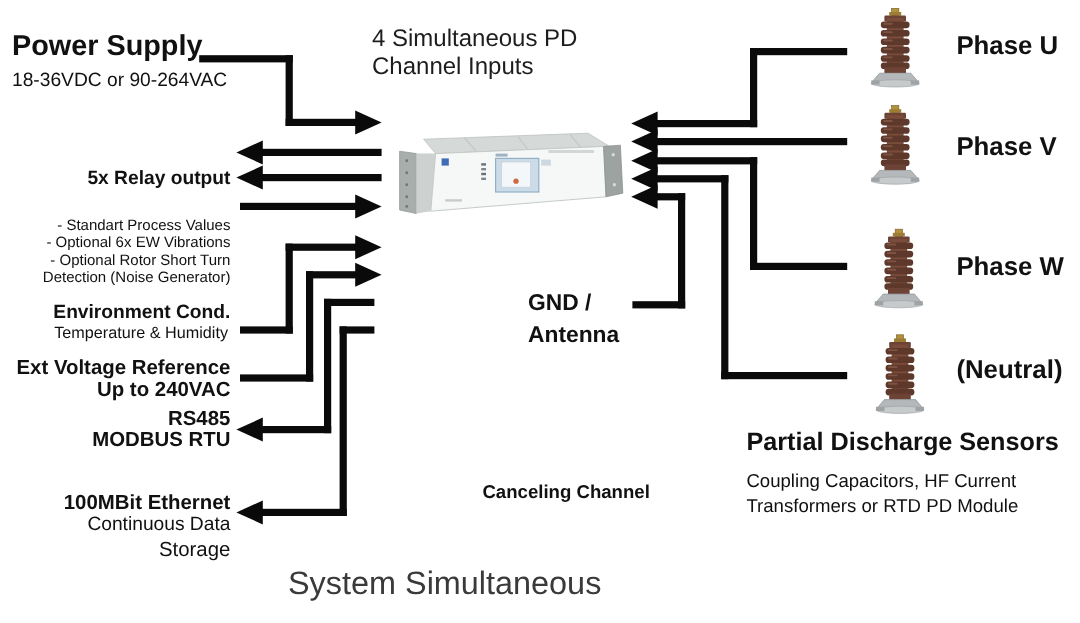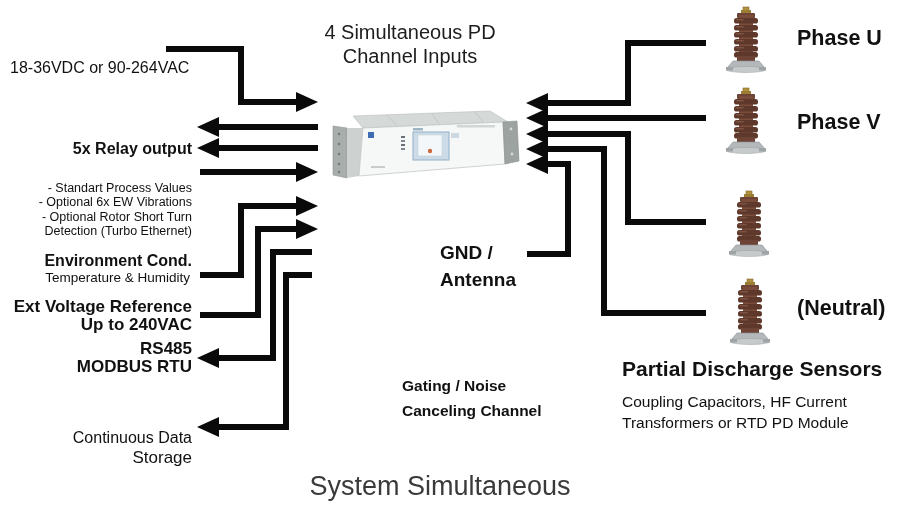--- a/index.html
+++ b/index.html
@@ -9,21 +9,21 @@
   }
   .t { position:absolute; white-space:nowrap; color:#111; }
   .b { font-weight:bold; }
   .ra { text-align:right; }
   .wire { position:absolute; background:#0a0a0a; height:6px; }
   .wire.v { width:6px; }
   .ah { position:absolute; width:0; height:0; border-top:10px solid transparent; border-bottom:10px solid transparent; }
   .ah.r { border-left:22px solid #0a0a0a; }
   .ah.l { border-right:22px solid #0a0a0a; }
   .sensor-icon { position:absolute; }
-  .caption { position:absolute; text-align:center; }
+  .caption { position:absolute; text-align:left; }
 </style>
 </head>
 <body>
 
 <div id="canvas">
 
   <svg width="0" height="0" style="position:absolute">
     <defs>
       <g id="insulator">
         <rect x="21" y="1" width="6" height="6" fill="#b2913d" stroke="#806a2c" stroke-width="0.6"></rect>
@@ -43,73 +43,75 @@
         <rect x="14" y="41" width="8" height="1.6" rx="0.8" fill="#7d5241"></rect>
         <rect x="15" y="50" width="18" height="5" fill="#6d4335"></rect>
         <polygon points="11,55 37,55 43,62 5,62" fill="#b4b8ba" stroke="#8c9294" stroke-width="0.6"></polygon>
         <ellipse cx="24" cy="63.5" rx="20" ry="3" fill="#c6cacb" stroke="#9aa0a2" stroke-width="0.5"></ellipse>
         <rect x="4" y="61" width="7" height="3.5" fill="#9ea4a6"></rect>
         <rect x="37" y="61" width="7" height="3.5" fill="#9ea4a6"></rect>
       </g>
     </defs>
   </svg>
 
+  <div class="t b" style="left:10px;top:25px;font-size:24px">Power Supply</div>
   <div class="t" style="left:10px;top:59px;font-size:16px">18-36VDC or 90-264VAC</div>
 
   <div class="t b ra" style="right:708px;top:140px;font-size:16px">5x Relay output</div>
 
   <div class="t ra" style="right:708px;top:181px;font-size:12.5px;line-height:14.4px">
     <div>- Standart Process Values</div>
     <div>- Optional 6x EW Vibrations</div>
     <div>- Optional Rotor Short Turn</div>
-    <div>Detection (Turbo Ethernet)</div>
+    <div>Detection (Noise Generator)</div>
   </div>
 
   <div class="t b ra" style="right:708px;top:252px;font-size:16px">Environment Cond.</div>
   <div class="t ra" style="right:710px;top:270px;font-size:13.5px">Temperature &amp; Humidity</div>
 
   <div class="t b ra" style="right:708px;top:297px;font-size:17px">Ext Voltage Reference</div>
   <div class="t b ra" style="right:708px;top:315px;font-size:17px">Up to 240VAC</div>
 
   <div class="t b ra" style="right:708px;top:339px;font-size:17px">RS485</div>
   <div class="t b ra" style="right:708px;top:357px;font-size:17px">MODBUS RTU</div>
 
+  <div class="t b ra" style="right:708px;top:409px;font-size:17px">100MBit Ethernet</div>
   <div class="t ra" style="right:708px;top:429px;font-size:16px">Continuous Data</div>
   <div class="t ra" style="right:708px;top:448px;font-size:17px">Storage</div>
 
   <div class="caption" style="left:310px;top:20px;width:200px;font-size:20px;line-height:24px;color:#1d1d1d">
     <div>4 Simultaneous PD</div>
     <div>Channel Inputs</div>
   </div>
 
   <div class="t b" style="left:440px;top:239px;font-size:19px;line-height:27px;white-space:normal">
     <div>GND /</div>
     <div>Antenna</div>
   </div>
 
-  <div class="t b" style="left:402px;top:377px;font-size:15.5px">Gating / Noise</div>
   <div class="t b" style="left:402px;top:402px;font-size:15.5px">Canceling Channel</div>
 
   <div class="caption" style="left:240px;top:471px;width:400px;font-size:27px;color:#3a3a3a">System Simultaneous</div>
 
   <svg class="sensor-icon" style="left:722px;top:6px" width="48" height="68" viewBox="0 0 48 68">
       <use href="#insulator"></use>
     </svg>
   <svg class="sensor-icon" style="left:722px;top:87px" width="48" height="68" viewBox="0 0 48 68">
       <use href="#insulator"></use>
     </svg>
   <svg class="sensor-icon" style="left:725px;top:190px" width="48" height="68" viewBox="0 0 48 68">
       <use href="#insulator"></use>
     </svg>
   <svg class="sensor-icon" style="left:726px;top:278px" width="48" height="68" viewBox="0 0 48 68">
       <use href="#insulator"></use>
     </svg>
 
   <div class="t b" style="left:797px;top:26px;font-size:21.5px">Phase U</div>
   <div class="t b" style="left:797px;top:110px;font-size:21.5px">Phase V</div>
+  <div class="t b" style="left:797px;top:210px;font-size:21.5px">Phase W</div>
   <div class="t b" style="left:622px;top:357px;font-size:21px">Partial Discharge Sensors</div>
 
   <div class="t b" style="left:797px;top:296px;font-size:21.5px">(Neutral)</div>
   <div class="t" style="left:622px;top:393px;font-size:15.5px">Coupling Capacitors, HF Current</div>
   <div class="t" style="left:622px;top:414px;font-size:15.5px">Transformers or RTD PD Module</div>
 
   <svg style="position:absolute;left:327px;top:106px" width="200" height="74" viewBox="0 0 200 74">
     <polygon points="26,10 163,5 181,16 36,22" fill="#d5d9d7" stroke="#b9bdbb" stroke-width="0.6"></polygon>
     <line x1="60" y1="9" x2="70" y2="20" stroke="#c3c7c5" stroke-width="1"></line>
     <line x1="105" y1="8" x2="113" y2="19" stroke="#c3c7c5" stroke-width="1"></line>

